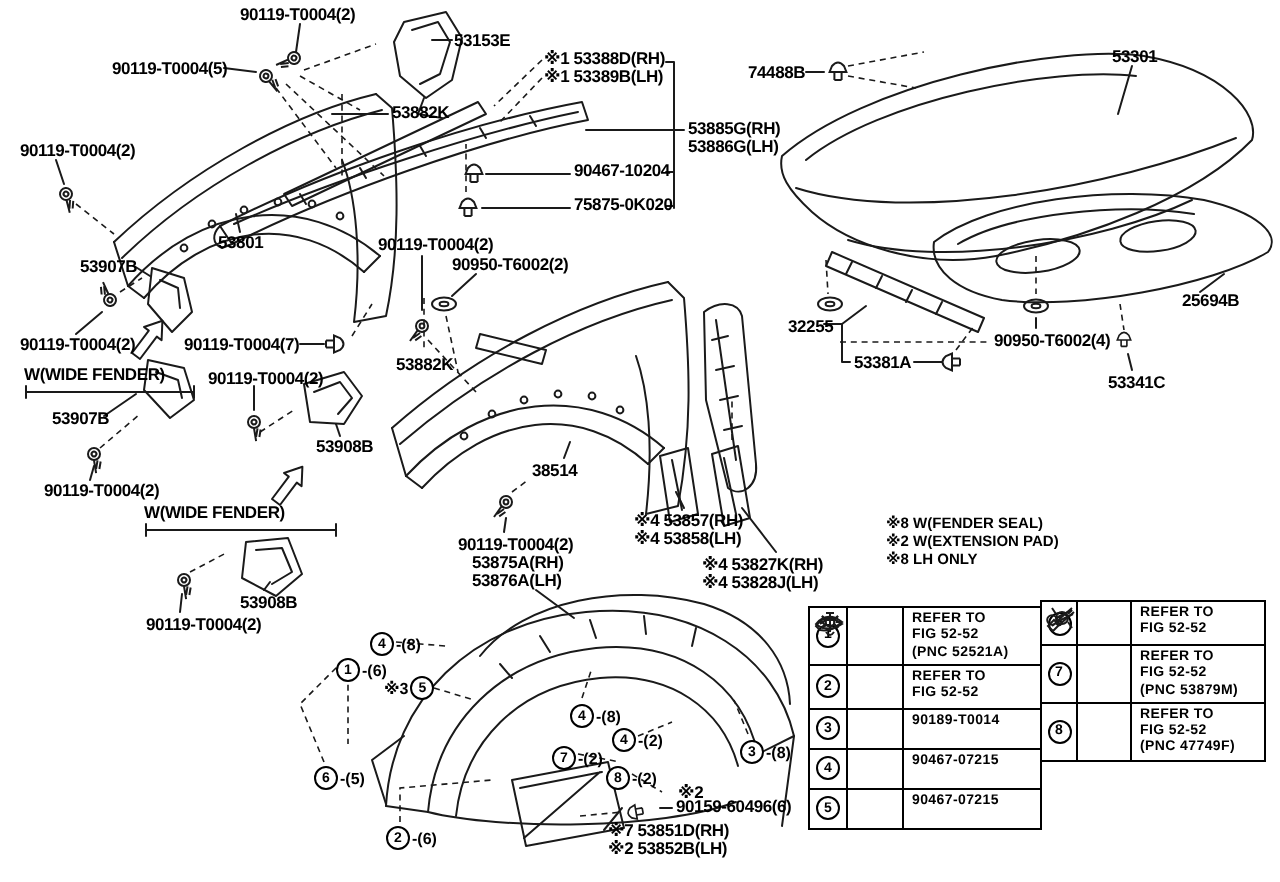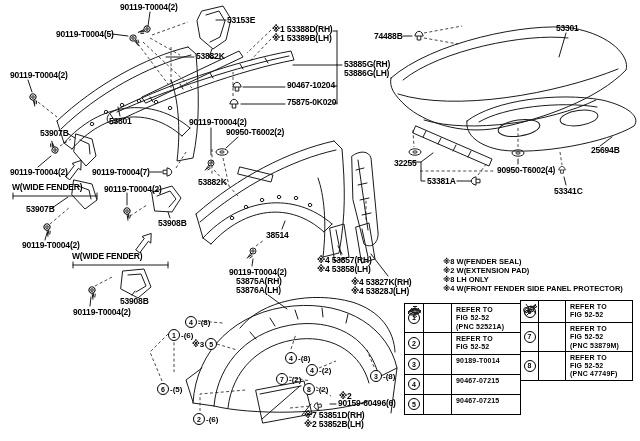--- a/index.html
+++ b/index.html
@@ -354,21 +354,20 @@
     </div>
 <div class="callout" style="left:369px;top:370px">
       <span></span>
       <span class="circ">3</span>
       <span>-(8)</span>
     </div>
 
 <div class="note" style="left:443px;top:257px">※8 W(FENDER SEAL)</div>
 <div class="note" style="left:443px;top:266px">※2 W(EXTENSION PAD)</div>
 <div class="note" style="left:443px;top:275px">※8 LH ONLY</div>
-<div class="note" style="left:443px;top:284px">※4 W(FRONT FENDER SIDE PANEL PROTECTOR)</div>
 
 <div class="ftable" style="left:404px;top:303px;width:115px">
   <div class="trow" style="min-height:26px">
     <div class="tno">
           <span class="circ2">1</span>
         </div>
     <div class="tic">
           <svg width="20" height="14">
             <path d="M3,9 Q7,3 13,6 L16,8 Q10,12 5,11 Z M5,8 l3,-2" stroke="#1a1a1a" fill="none"></path>
           </svg>

